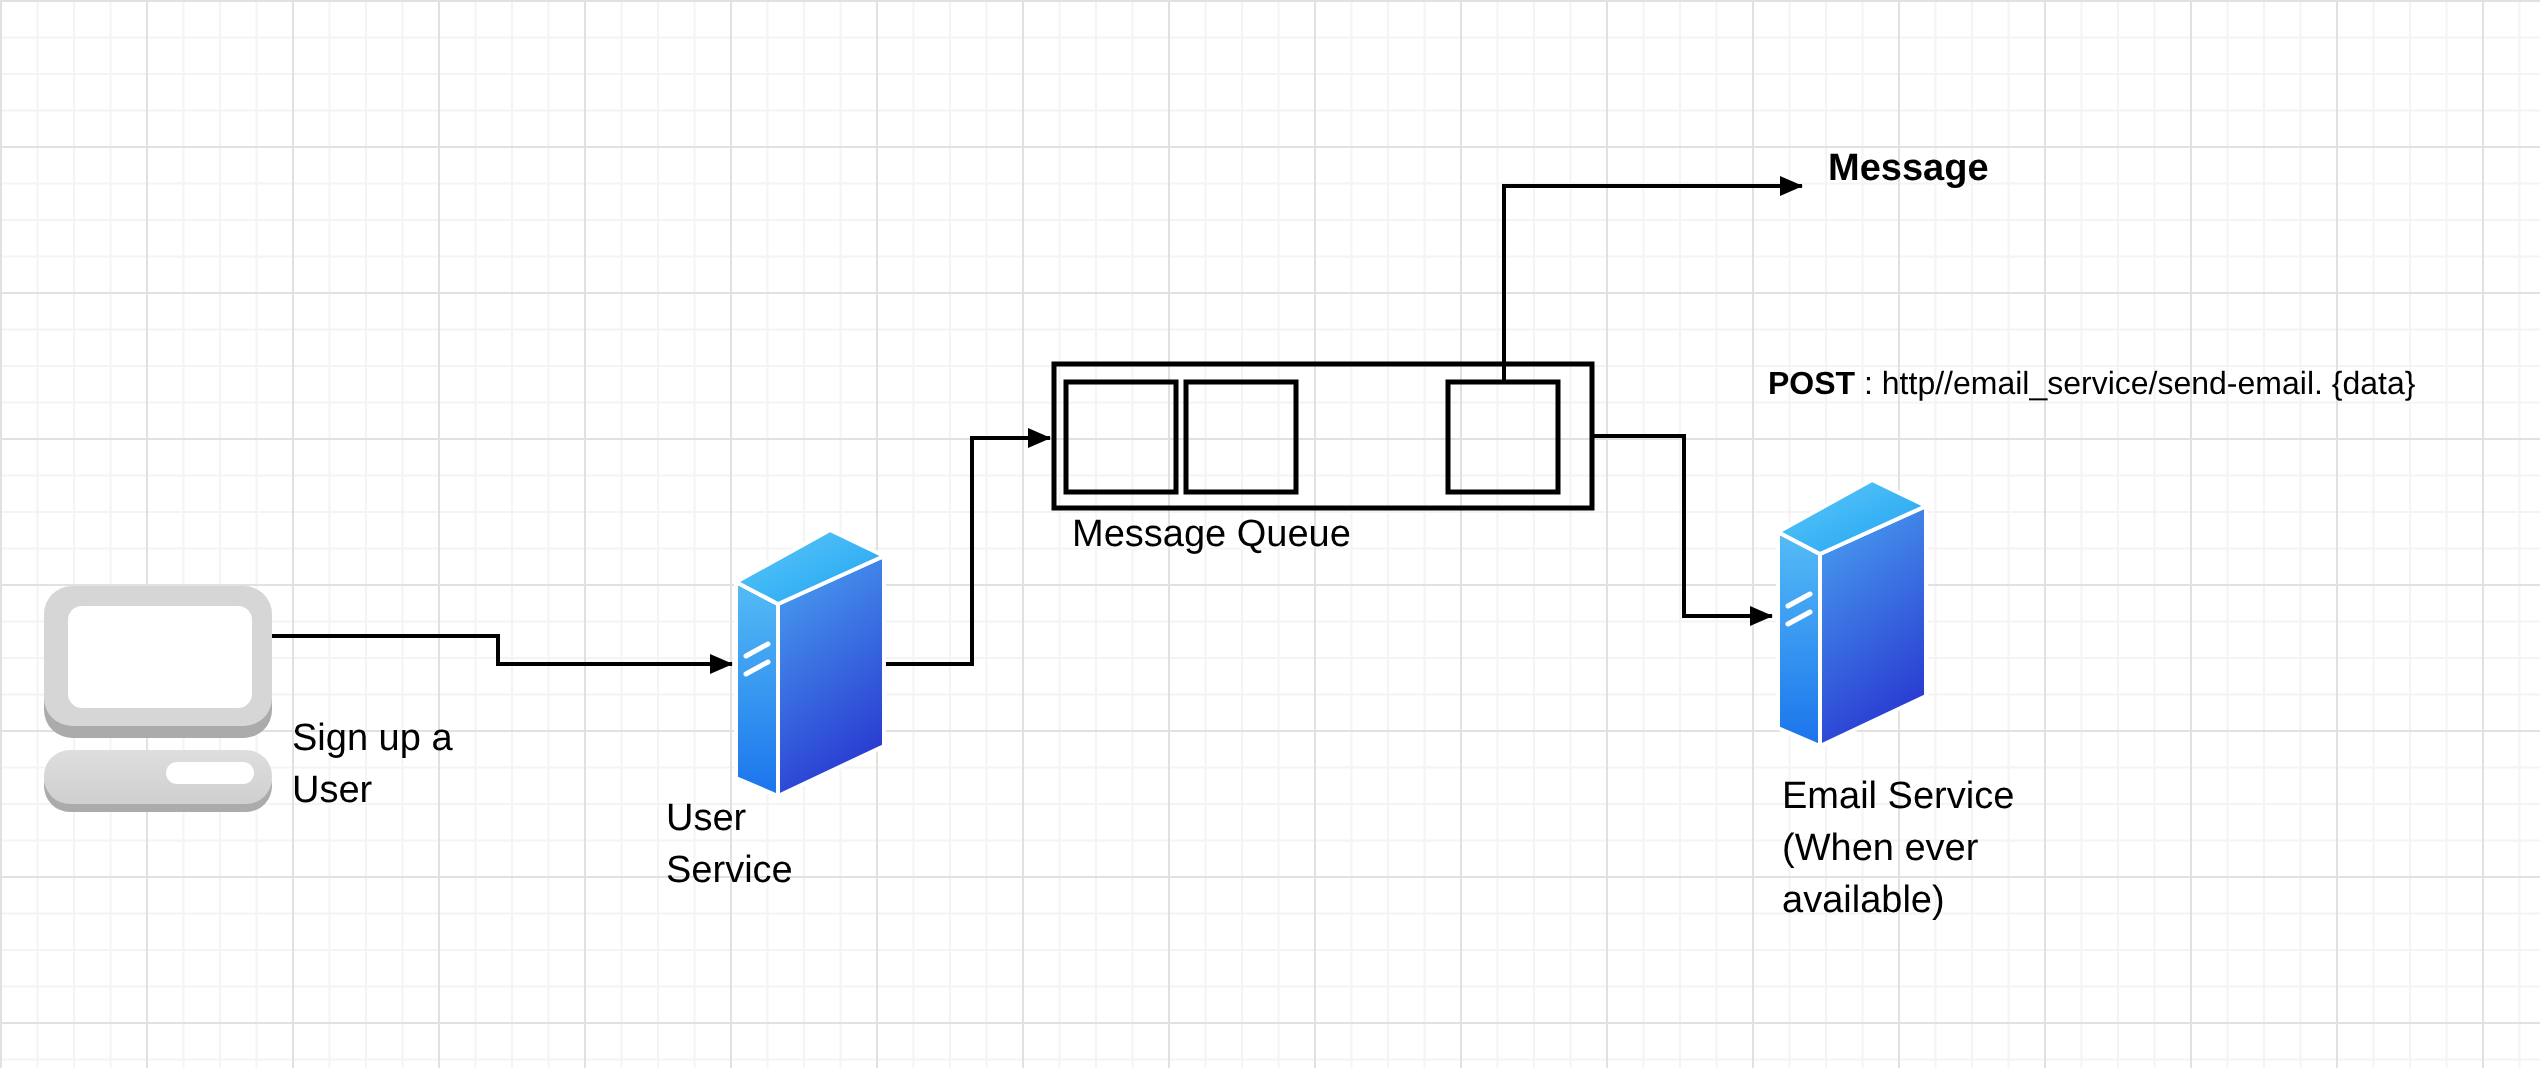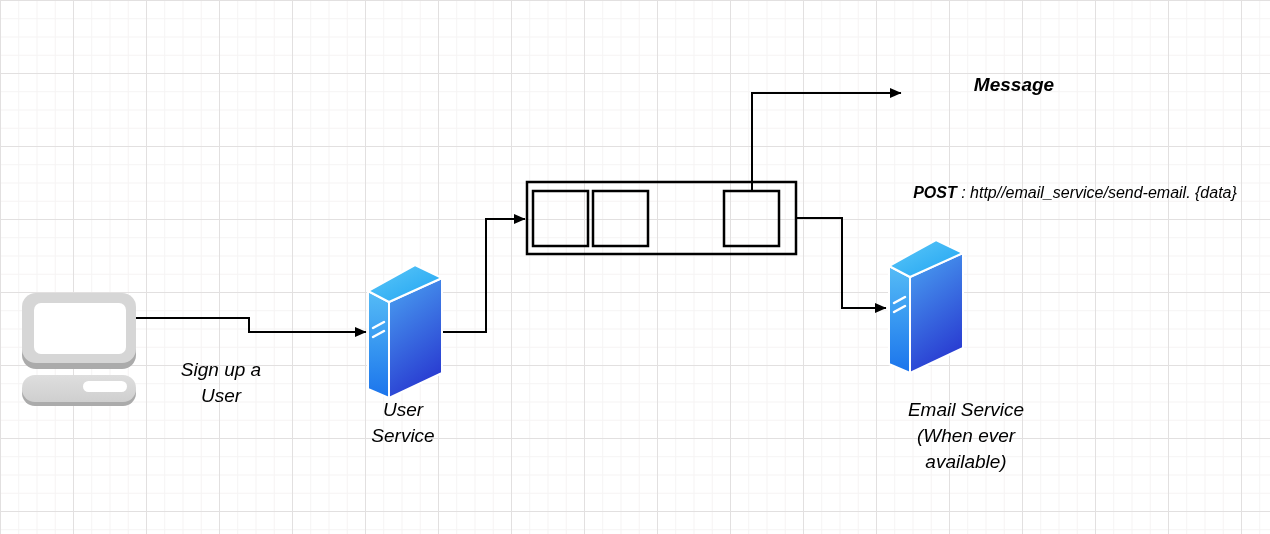--- a/index.html
+++ b/index.html
@@ -14,25 +14,24 @@
     background-image:
       linear-gradient(#e2e0e0 1px, transparent 1px),
       linear-gradient(90deg, #e2e0e0 1px, transparent 1px),
       linear-gradient(#f5f3f3 1px, transparent 1px),
       linear-gradient(90deg, #f5f3f3 1px, transparent 1px);
     background-size: 73px 73px, 73px 73px, 18.25px 18.25px, 18.25px 18.25px;
   }
   svg.layer { position: absolute; left: 0; top: 0; }
   .lbl {
     position: absolute;
-    text-align: center;
+    text-align: left;
     white-space: pre-line;
     line-height: 26px;
     font-size: 19px;
-    font-style: italic;
   }
   .lbl-sub { font-size: 15.5px; line-height: 21px; }
   .note-title { font-weight: bold; font-size: 19px; line-height: 26px; }
   .note-body { font-size: 17px; line-height: 28px; }
   .note-post { font-size: 16px; line-height: 20px; }
   .note-post .b { font-weight: bold; }
 </style>
 </head>
 <body>
 
@@ -94,23 +93,24 @@
     <use href="#server-shape" x="889" y="240"></use>
   </svg>
 
 
   <div class="lbl" style="left:146px; top:357px; width:150px;">Sign up a
 User</div>
 
   <div class="lbl" style="left:333px; top:397px; width:140px;">User
 Service</div>
 
+  <div class="lbl" style="left:536px; top:255px; width:250px;">Message Queue</div>
 
 
-  <div class="lbl" style="left:891px; top:386px; width:150px;margin-top:11px;">Email Service
+  <div class="lbl" style="left:891px; top:386px; width:150px;">Email Service
 (When ever
 available)</div>
 
   <div class="lbl note-title" style="left:914px; top:72px; width:200px;">Message</div>
 
 
   <div class="lbl note-post" style="left:884px; top:163px; width:382px;">
     <span class="b">POST</span><span> : http//email_service/send-email. {data}</span>
   </div>
 

